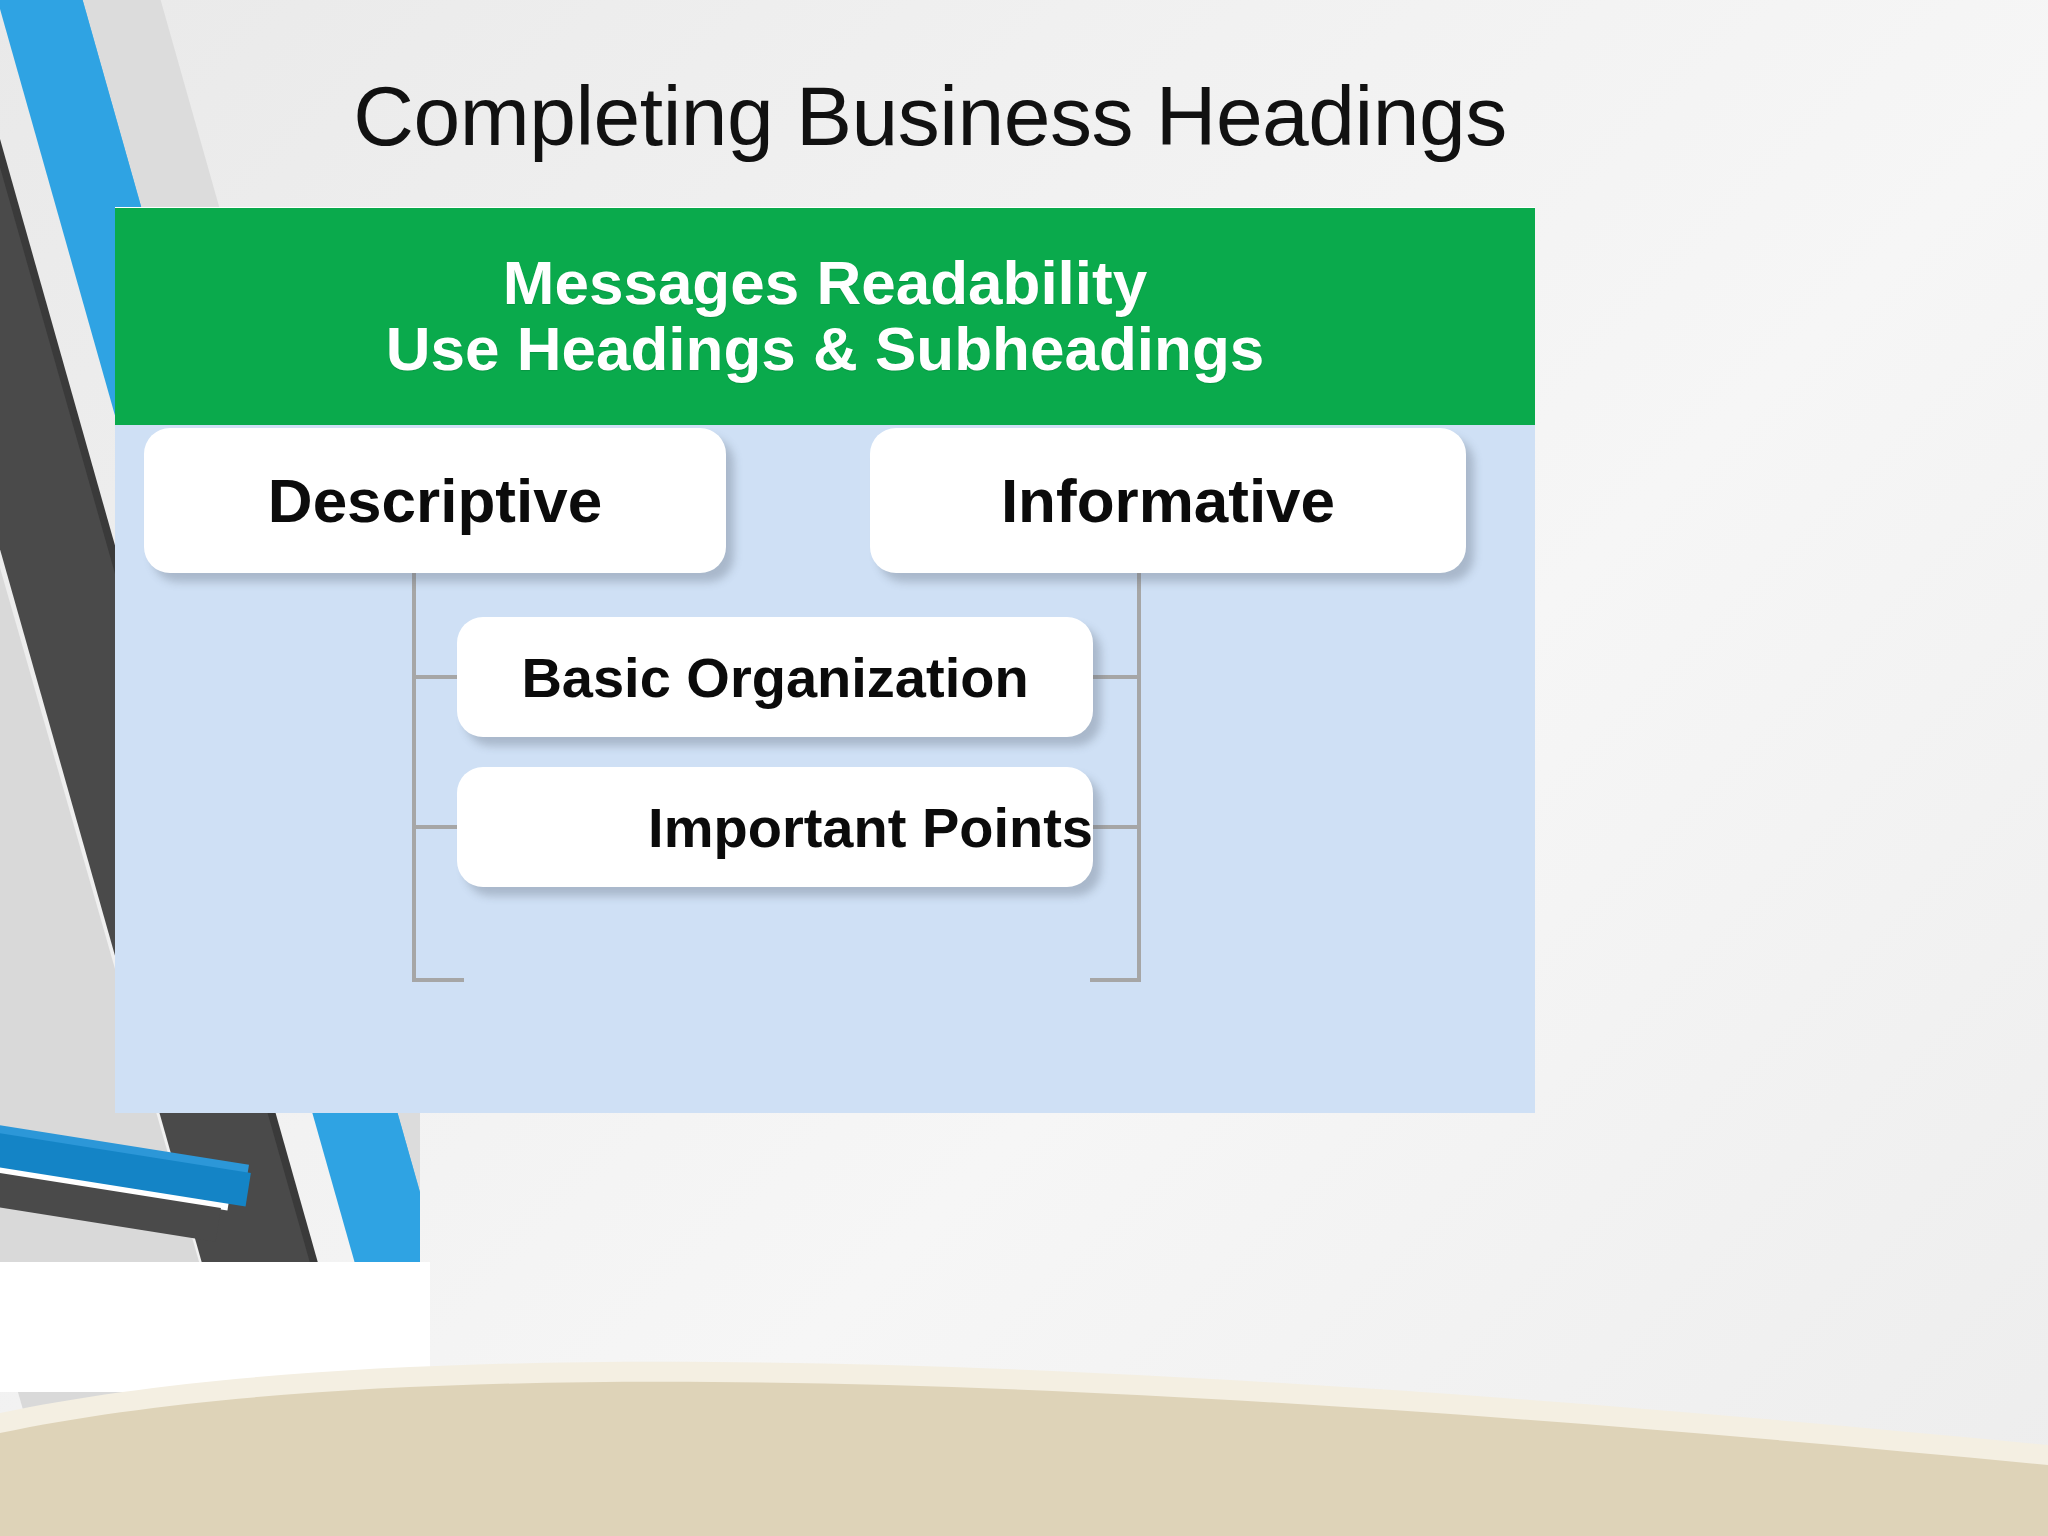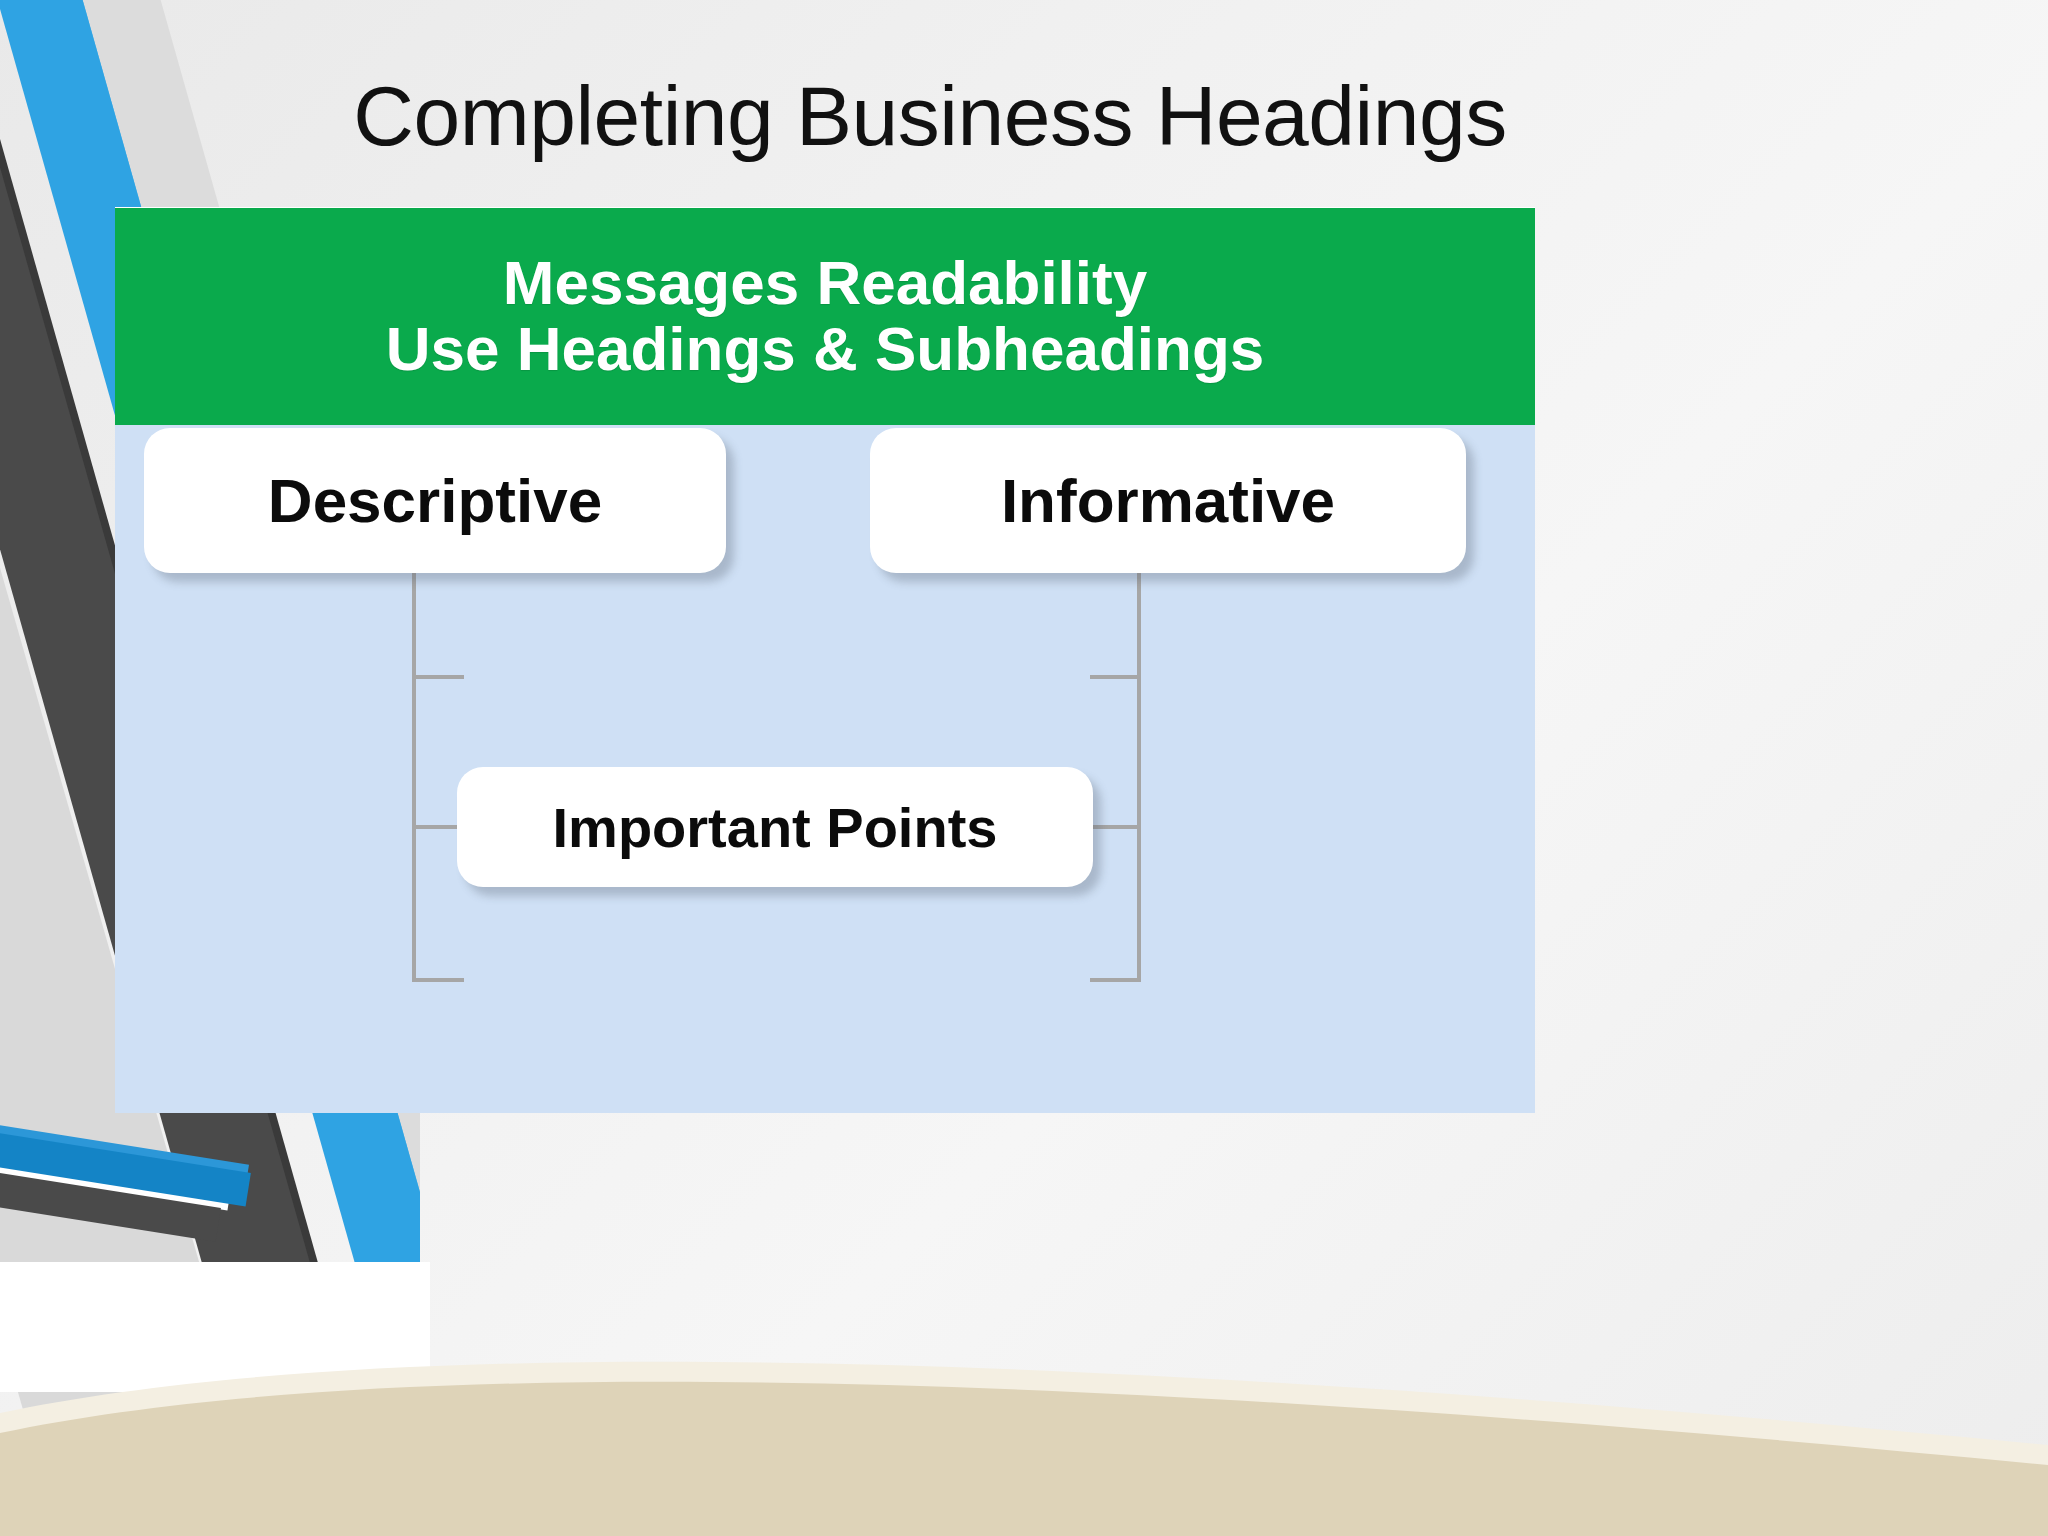--- a/index.html
+++ b/index.html
@@ -188,20 +188,23 @@
     <div class="conn" style="left:975px;top:771px;width:51px;height:4px;"></div>
 
     <div class="node n-top" style="left:29px;top:221px;width:582px;">
       <span>Descriptive</span>
     </div>
 
     <div class="node n-top" style="left:755px;top:221px;width:596px;">
       <span>Informative</span>
     </div>
 
-
-    <div class="node n-mid" style="left:342px;top:560px;width:636px;">
+    <div class="node n-mid" style="left:342px;top:410px;width:636px;">
+      <span>Basic Organization</span>
+    </div>
+
+    <div class="node n-mid" style="left:342px;top:560px;width:636px;justify-content:flex-end;">
       <span>Important Points</span>
     </div>
 
 
   </div>
 </div>
 
 </body></html>

